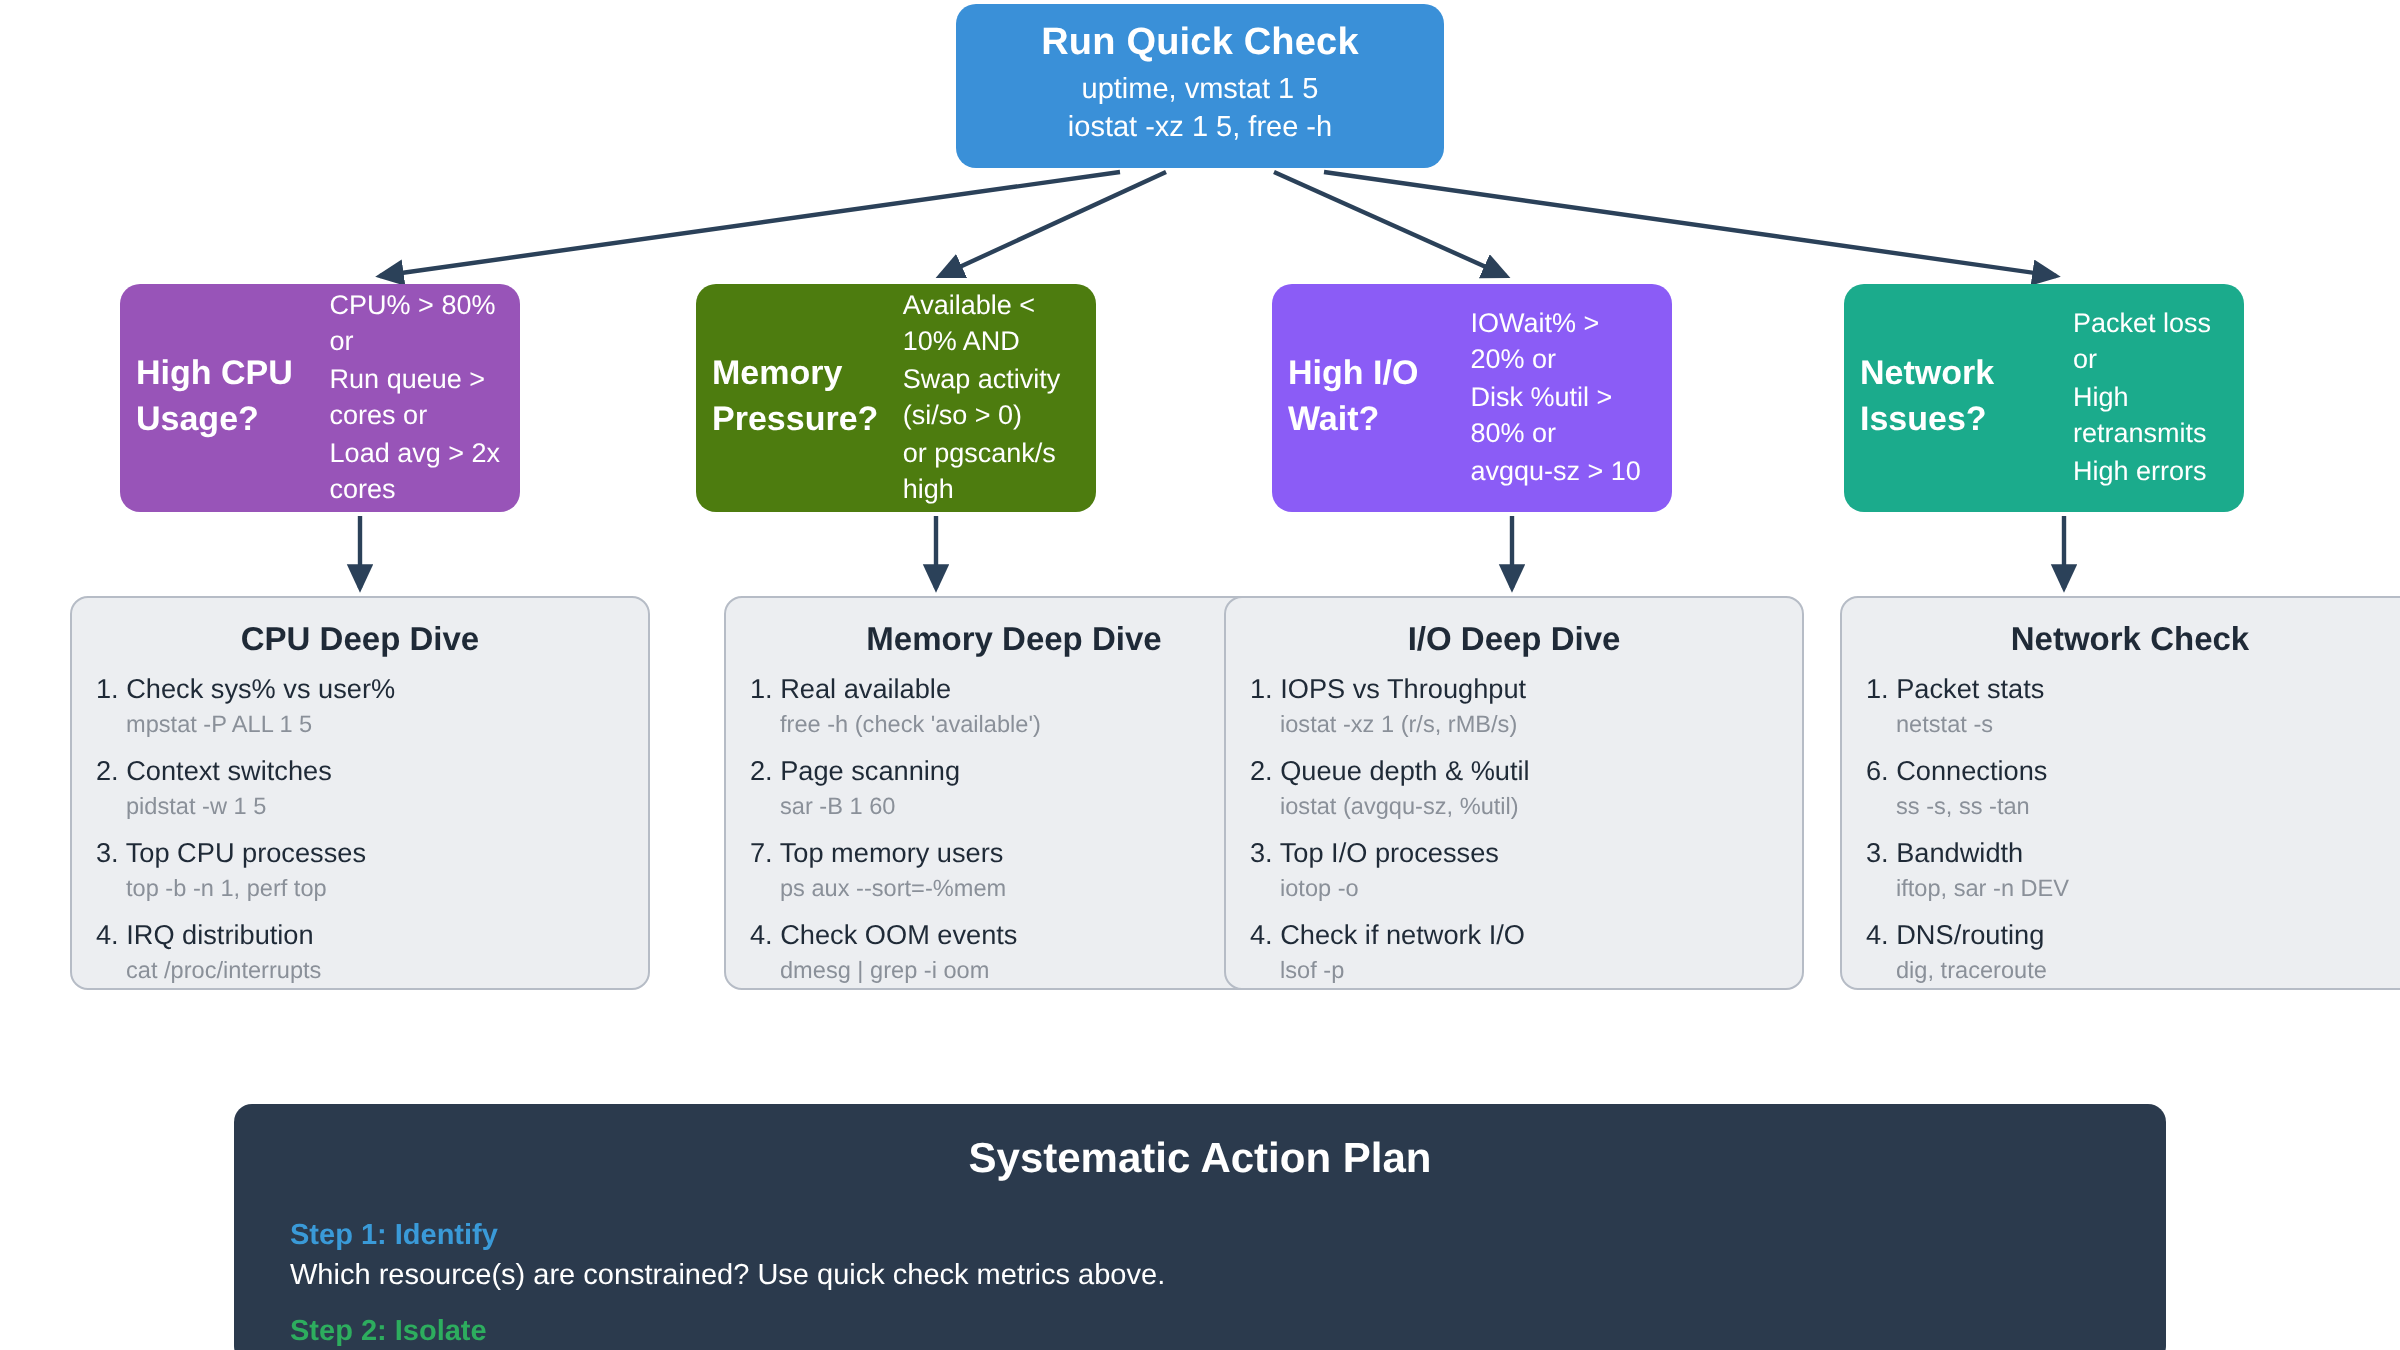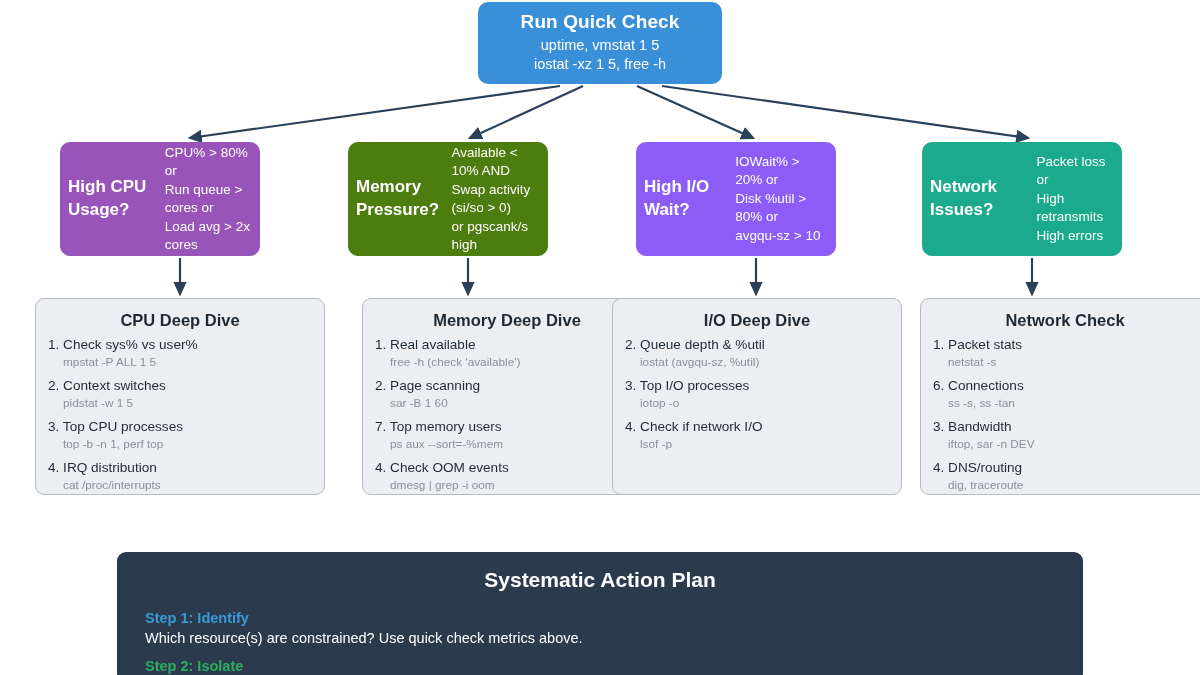--- a/index.html
+++ b/index.html
@@ -268,20 +268,24 @@
     </div>
     <div class="detail-step">
       <div class="step-label">4. Check OOM events</div>
       <div class="step-cmd">dmesg | grep -i oom</div>
     </div>
   </div>
 
   <div class="detail" id="det-2">
     <div class="detail-title">I/O Deep Dive</div>
     <div class="detail-step">
+      <div class="step-label">1. IOPS vs Throughput</div>
+      <div class="step-cmd">iostat -xz 1 (r/s, rMB/s)</div>
+    </div>
+    <div class="detail-step">
       <div class="step-label">2. Queue depth &amp; %util</div>
       <div class="step-cmd">iostat (avgqu-sz, %util)</div>
     </div>
     <div class="detail-step">
       <div class="step-label">3. Top I/O processes</div>
       <div class="step-cmd">iotop -o</div>
     </div>
     <div class="detail-step">
       <div class="step-label">4. Check if network I/O</div>
       <div class="step-cmd">lsof -p</div>

